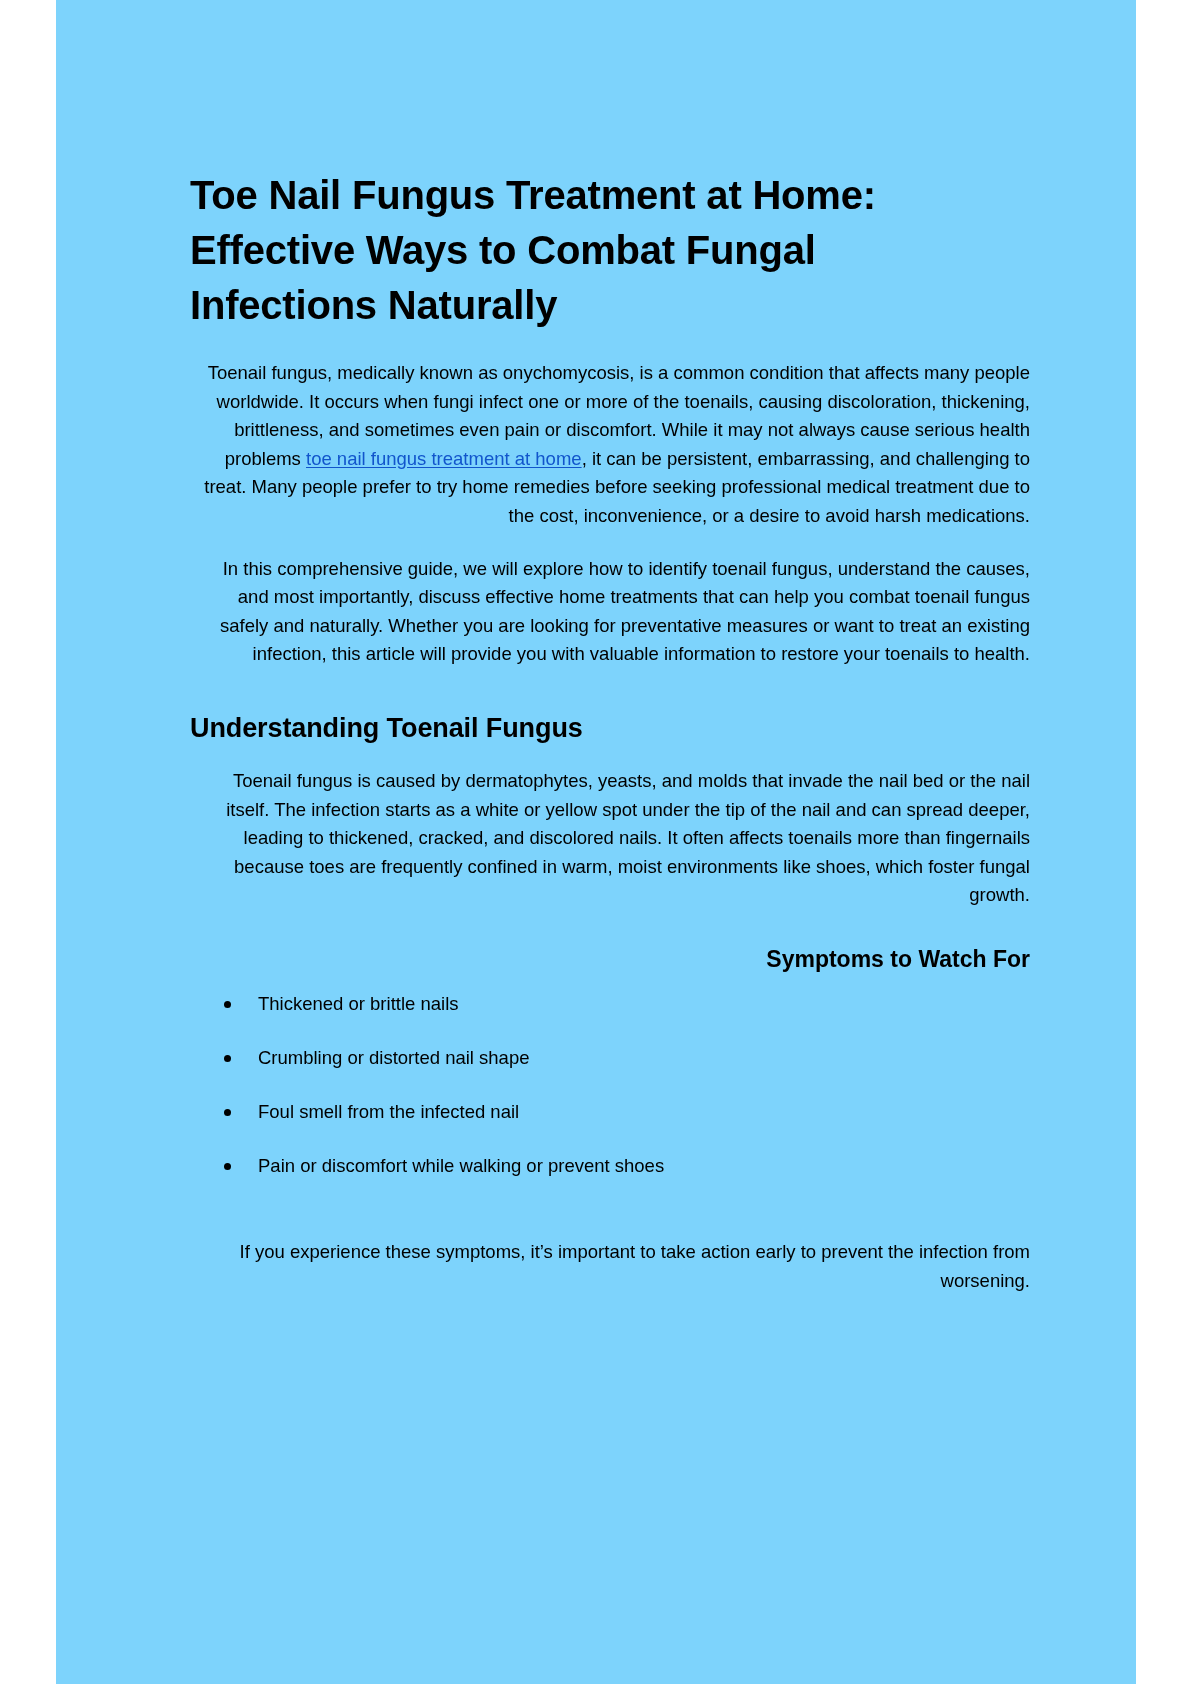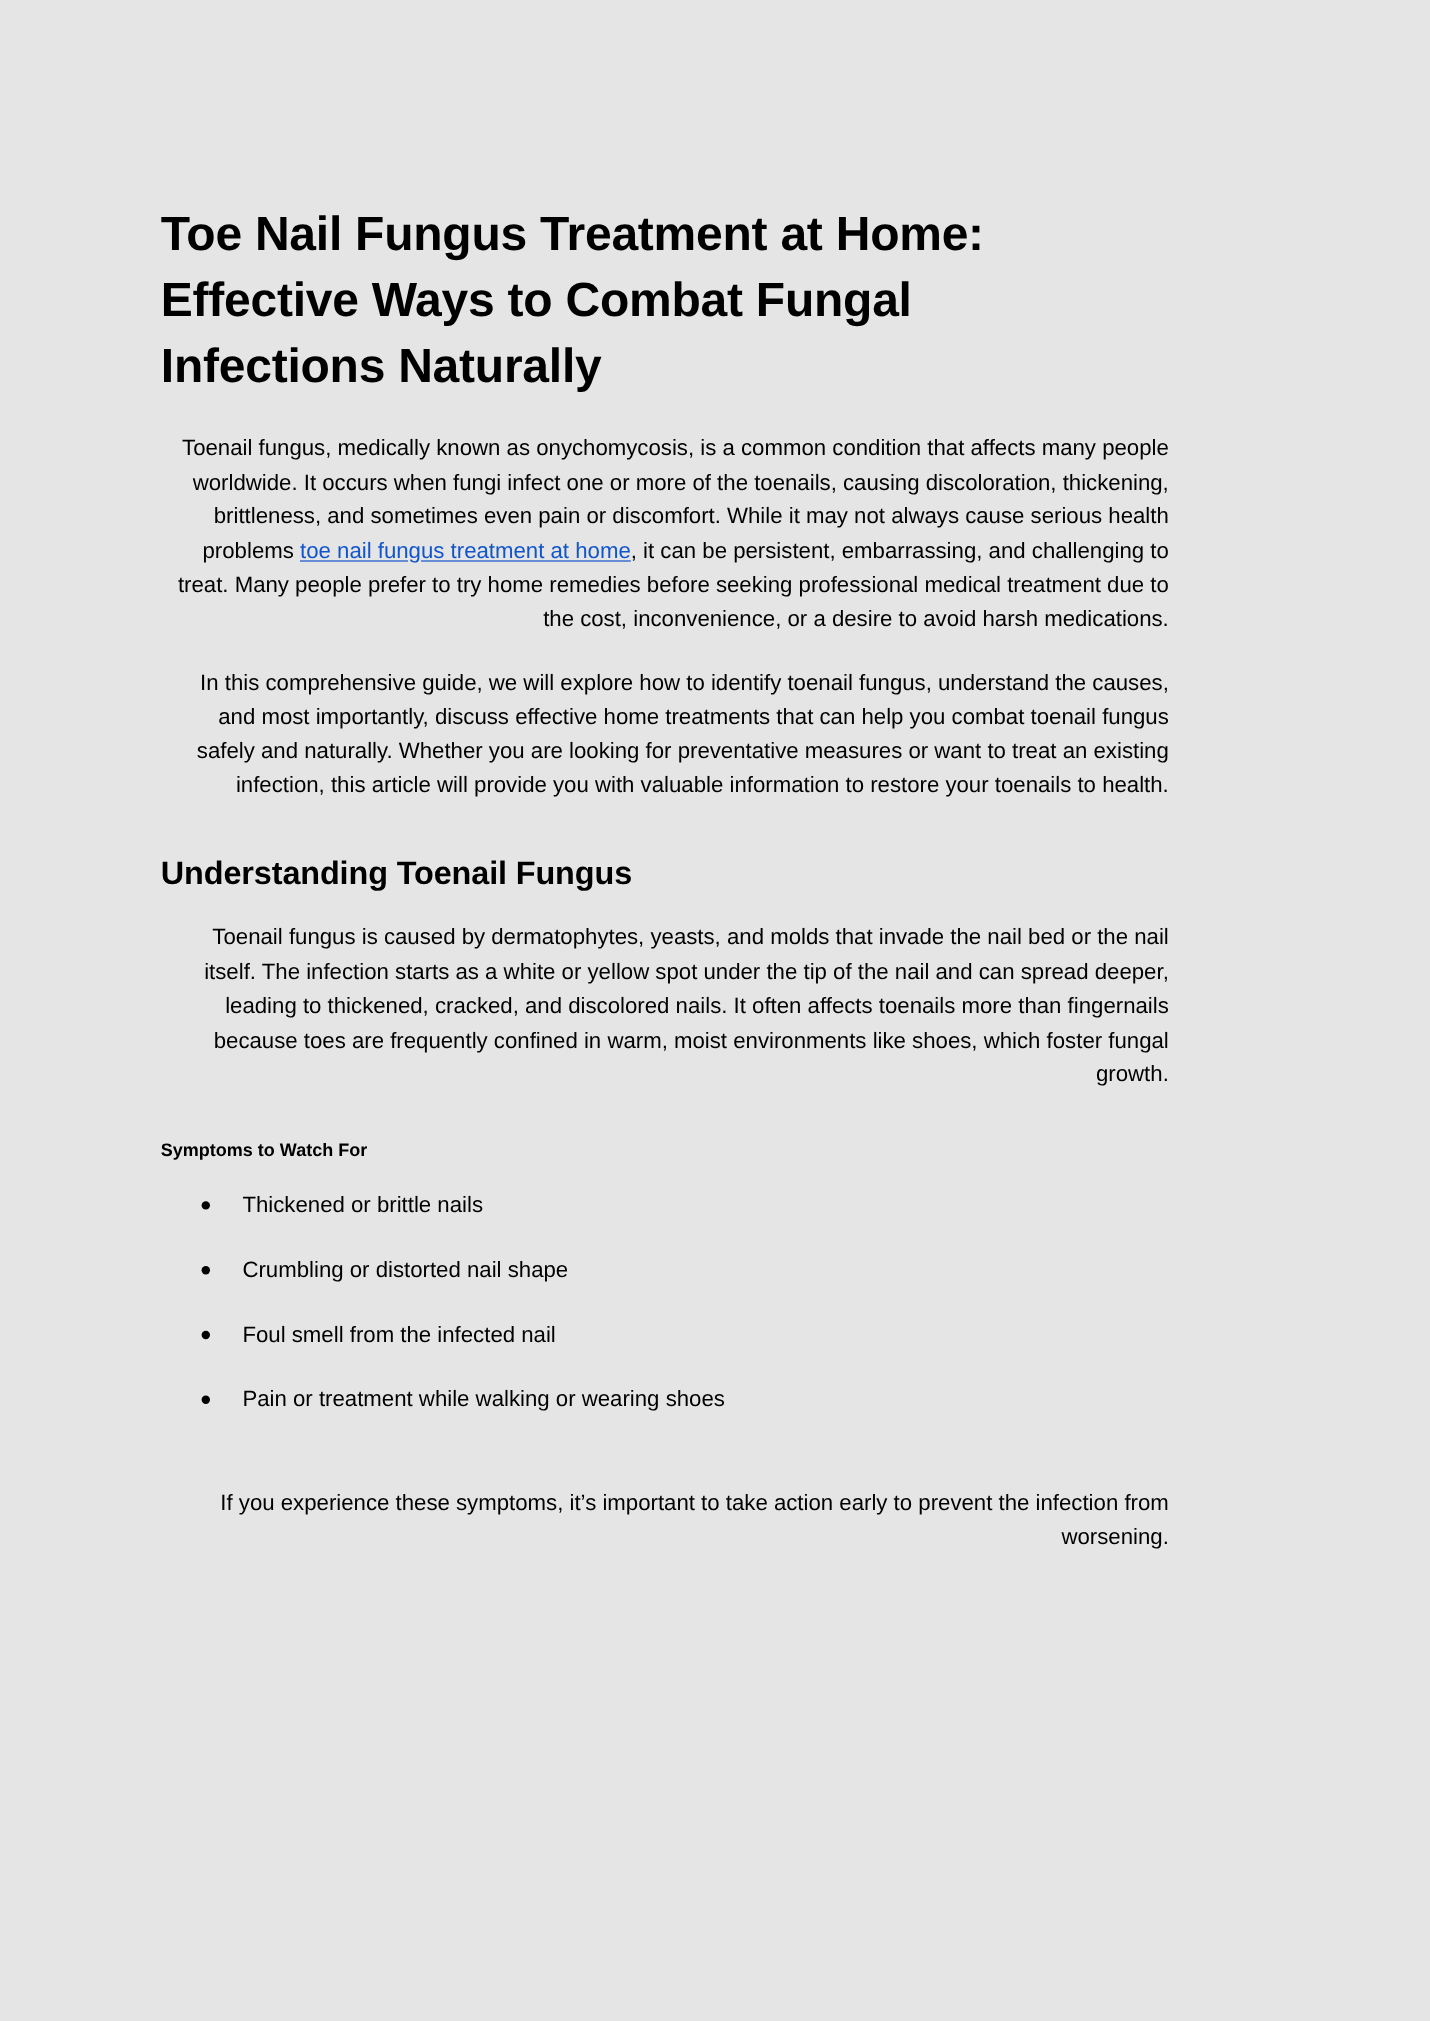--- a/index.html
+++ b/index.html
@@ -7,24 +7,24 @@
     padding: 0;
     background: #ffffff;
   }
   body {
     font-family: "Liberation Sans", sans-serif;
     color: #000000;
     -webkit-font-smoothing: antialiased;
   }
   .page {
     position: relative;
-    width: 1192px;
+    width: 1080px;
     height: 1684px;
     margin: 0 auto;
-    background: #e5e5e5;
+    background: #7dd3fc;
     overflow: hidden;
     box-sizing: border-box;
   }
   .content {
     position: absolute;
     left: 134px;
     top: 168px;
     width: 840px;
   }
   h1.doc-title {
@@ -42,24 +42,25 @@
     font-weight: bold;
     font-size: 27px;
     line-height: 38px;
     letter-spacing: -0.1px;
     margin: 40px 0 20px 0;
     color: #000000;
   }
   h3.sub-heading {
     font-family: "Liberation Sans", sans-serif;
     font-weight: bold;
-    font-size: 15px;
+    font-size: 23px;
     line-height: 30px;
     margin: 34px 0 16px 0;
     color: #000000;
+    text-align: right;
   }
   p.body-text {
     font-family: "Liberation Sans", sans-serif;
     font-size: 18.5px;
     line-height: 28.6px;
     margin: 0 0 24px 0;
     color: #000000;
     text-align: right;
   }
   p.body-text.last-block {
@@ -131,21 +132,21 @@
         <li>
           <span class="bullet-dot"></span>
           <span>Crumbling or distorted nail shape</span>
         </li>
         <li>
           <span class="bullet-dot"></span>
           <span>Foul smell from the infected nail</span>
         </li>
         <li>
           <span class="bullet-dot"></span>
-          <span>Pain or treatment while walking or wearing shoes</span>
+          <span>Pain or discomfort while walking or prevent shoes</span>
         </li>
       </ul>
     </div>
 
     <div class="spacer-after-list"></div>
 
     <p class="body-text last-block">If you experience these symptoms, it’s important to take action early to prevent the infection from worsening.</p>
 
   </div>
 </div>

